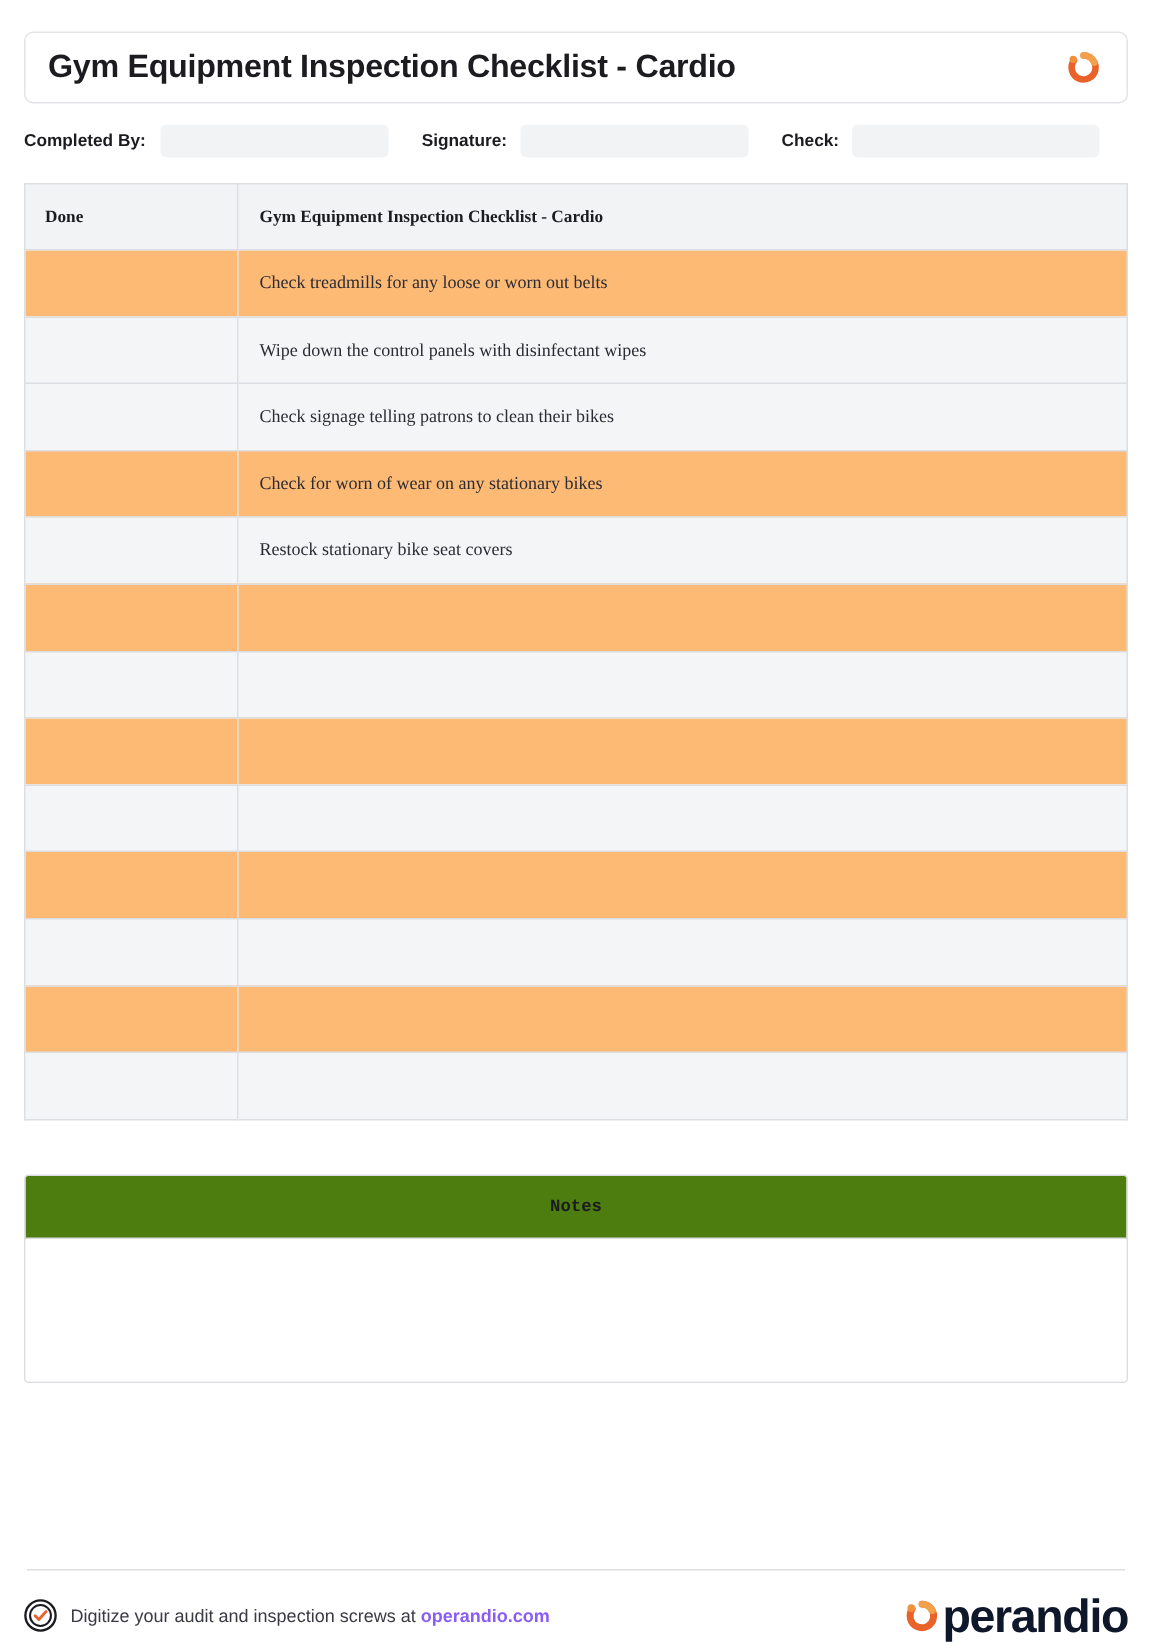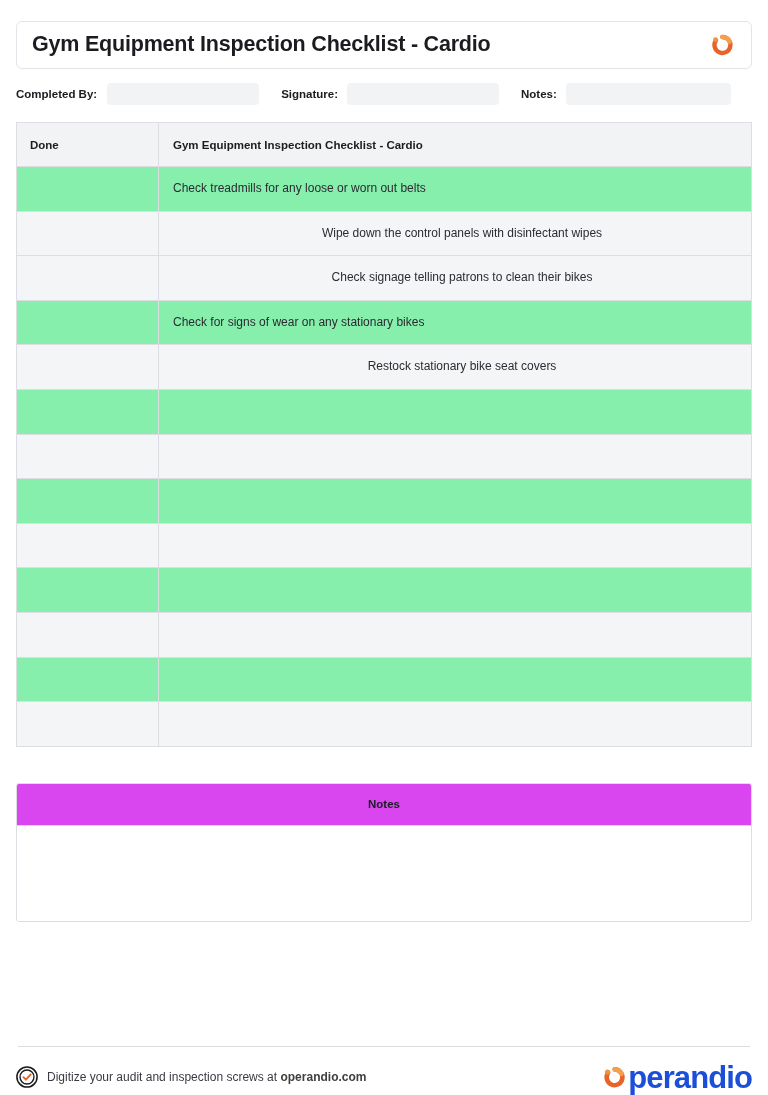--- a/index.html
+++ b/index.html
@@ -71,61 +71,63 @@
   .checklist {
     margin-top: 17px;
     width: 100%;
     border-collapse: collapse;
     border: 1px solid #dcdee4;
     table-layout: fixed;
   }
   .checklist th, .checklist td {
     border: 1px solid #dcdee4;
     vertical-align: middle;
+    font-family: Liberation Serif, serif;
   }
   .col-done { width: 142px; }
   .checklist thead th {
     background: #f2f3f5;
     height: 44px;
     font-size: 11.5px;
     font-weight: bold;
     color: #1b1b20;
     text-align: left;
     padding: 0 0 0 13px;
   }
   .checklist thead th.th-task { padding-left: 14px; }
   .checklist tbody tr { height: 44.6px; }
-  .checklist tbody tr.odd td { background: #86efac; }
-  .checklist tbody tr.even td { background: #f4f5f7; text-align: center; }
+  .checklist tbody tr.odd td { background: #fdba74; }
+  .checklist tbody tr.even td { background: #f4f5f7; }
   .task-cell {
     padding: 0 0 0 14px;
     font-size: 12px;
     color: #2b2b33;
     line-height: 1.3;
   }
   .done-cell { padding: 0; }
 
   
   .notes {
     margin-top: 36px;
     width: 100%;
     border: 1px solid #dcdee4;
     border-radius: 3px;
     overflow: hidden;
   }
   .notes-head {
     height: 42px;
-    background: #d946ef;
+    background: #4d7c0f;
     border-bottom: 1px solid #dcdee4;
     display: flex;
     align-items: center;
     justify-content: center;
     font-size: 11.5px;
     font-weight: bold;
     color: #1b1b20;
+    font-family: Liberation Mono, monospace;
   }
   .notes-body {
     height: 95px;
     background: #ffffff;
   }
 
   
   .footer-rule {
     position: absolute;
     left: 18px;
@@ -145,28 +147,28 @@
     justify-content: space-between;
   }
   .footer-left { display: flex; align-items: center; }
   .footer-badge { width: 22px; height: 22px; display: block; flex: 0 0 auto; }
   .footer-text {
     margin-left: 9px;
     font-size: 12px;
     color: #3a3a44;
     line-height: 1;
   }
-  .footer-text b { font-weight: bold; color: #404040; }
+  .footer-text b { font-weight: bold; color: #8b5cf6; }
 
   .footer-logo { display: flex; align-items: center; }
   .logo-o { width: 28px; height: 28px; display: block; flex: 0 0 auto; }
   .logo-word {
     font-size: 31px;
     font-weight: bold;
-    color: #1d4ed8;
+    color: #0f172a;
     letter-spacing: -0.9px;
     line-height: 1;
     margin-left: 0px;
   }
 </style>
 </head>
 <body>
 
 <div class="page">
 
@@ -181,21 +183,21 @@
     </span>
   </div>
 
   <div class="meta-row">
     <span class="meta-label">Completed By:</span>
     <div class="meta-field f-completed"></div>
     <div class="gap-a"></div>
     <span class="meta-label">Signature:</span>
     <div class="meta-field f-signature"></div>
     <div class="gap-b"></div>
-    <span class="meta-label">Notes:</span>
+    <span class="meta-label">Check:</span>
     <div class="meta-field f-date"></div>
   </div>
 
   <table class="checklist">
     <colgroup>
         <col class="col-done">
         <col>
       </colgroup>
     <thead>
       <tr>
@@ -211,21 +213,21 @@
         <tr class="even">
           <td class="done-cell"></td>
           <td class="task-cell">Wipe down the control panels with disinfectant wipes</td>
         </tr>
         <tr class="even">
           <td class="done-cell"></td>
           <td class="task-cell">Check signage telling patrons to clean their bikes</td>
         </tr>
         <tr class="odd">
           <td class="done-cell"></td>
-          <td class="task-cell">Check for signs of wear on any stationary bikes</td>
+          <td class="task-cell">Check for worn of wear on any stationary bikes</td>
         </tr>
         <tr class="even">
           <td class="done-cell"></td>
           <td class="task-cell">Restock stationary bike seat covers</td>
         </tr>
         <tr class="odd">
           <td class="done-cell"></td>
           <td class="task-cell"></td>
         </tr>
         <tr class="even">

